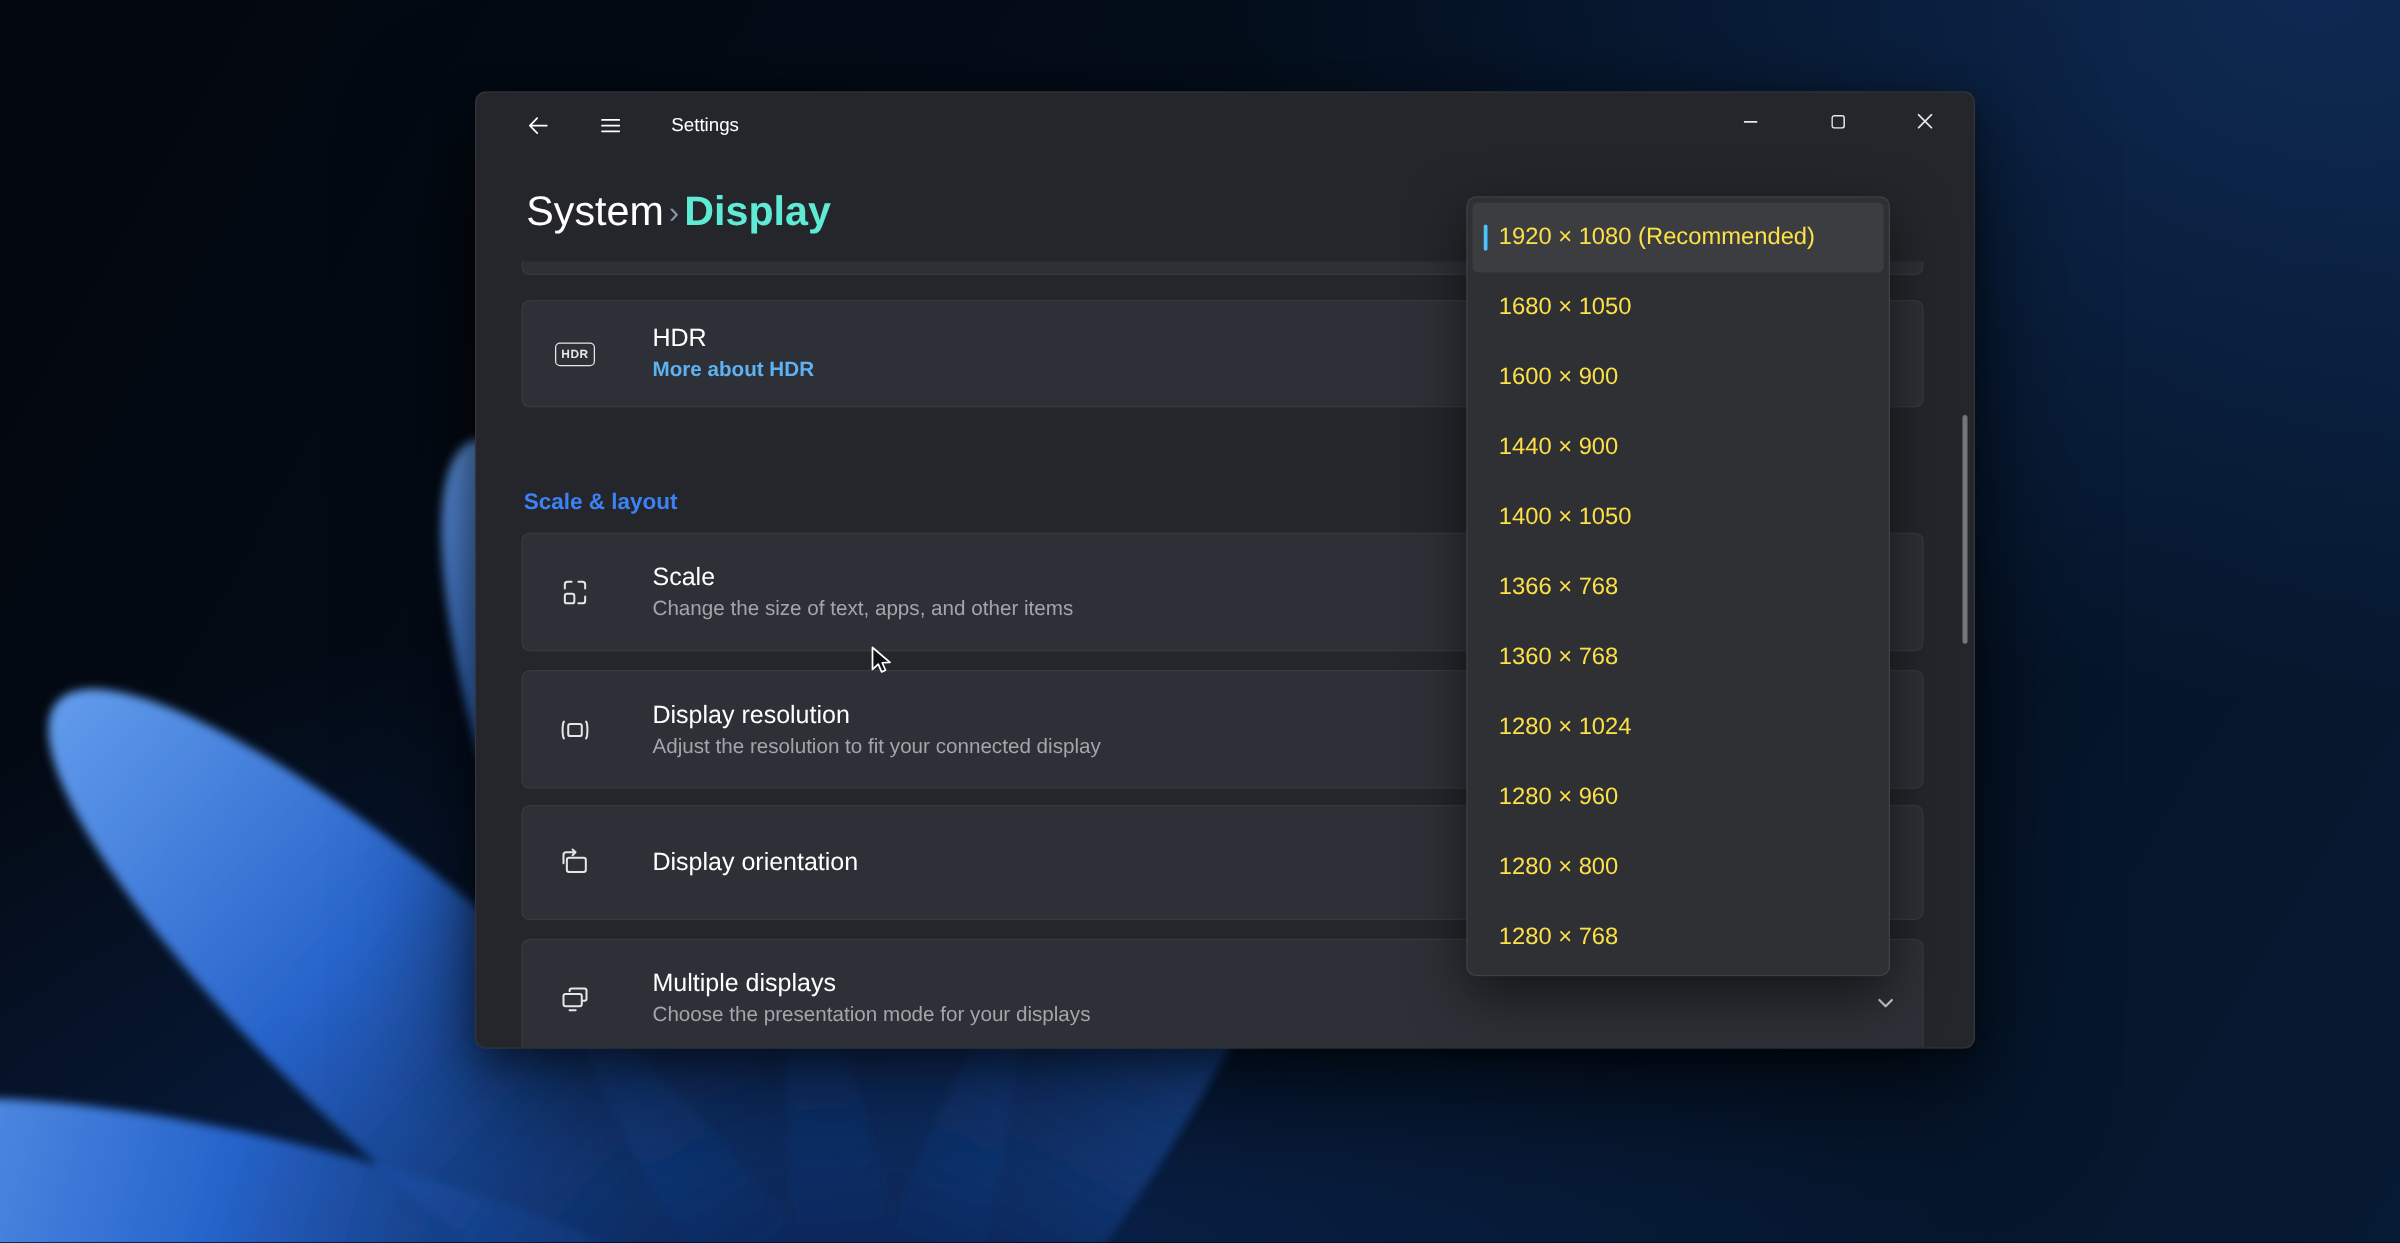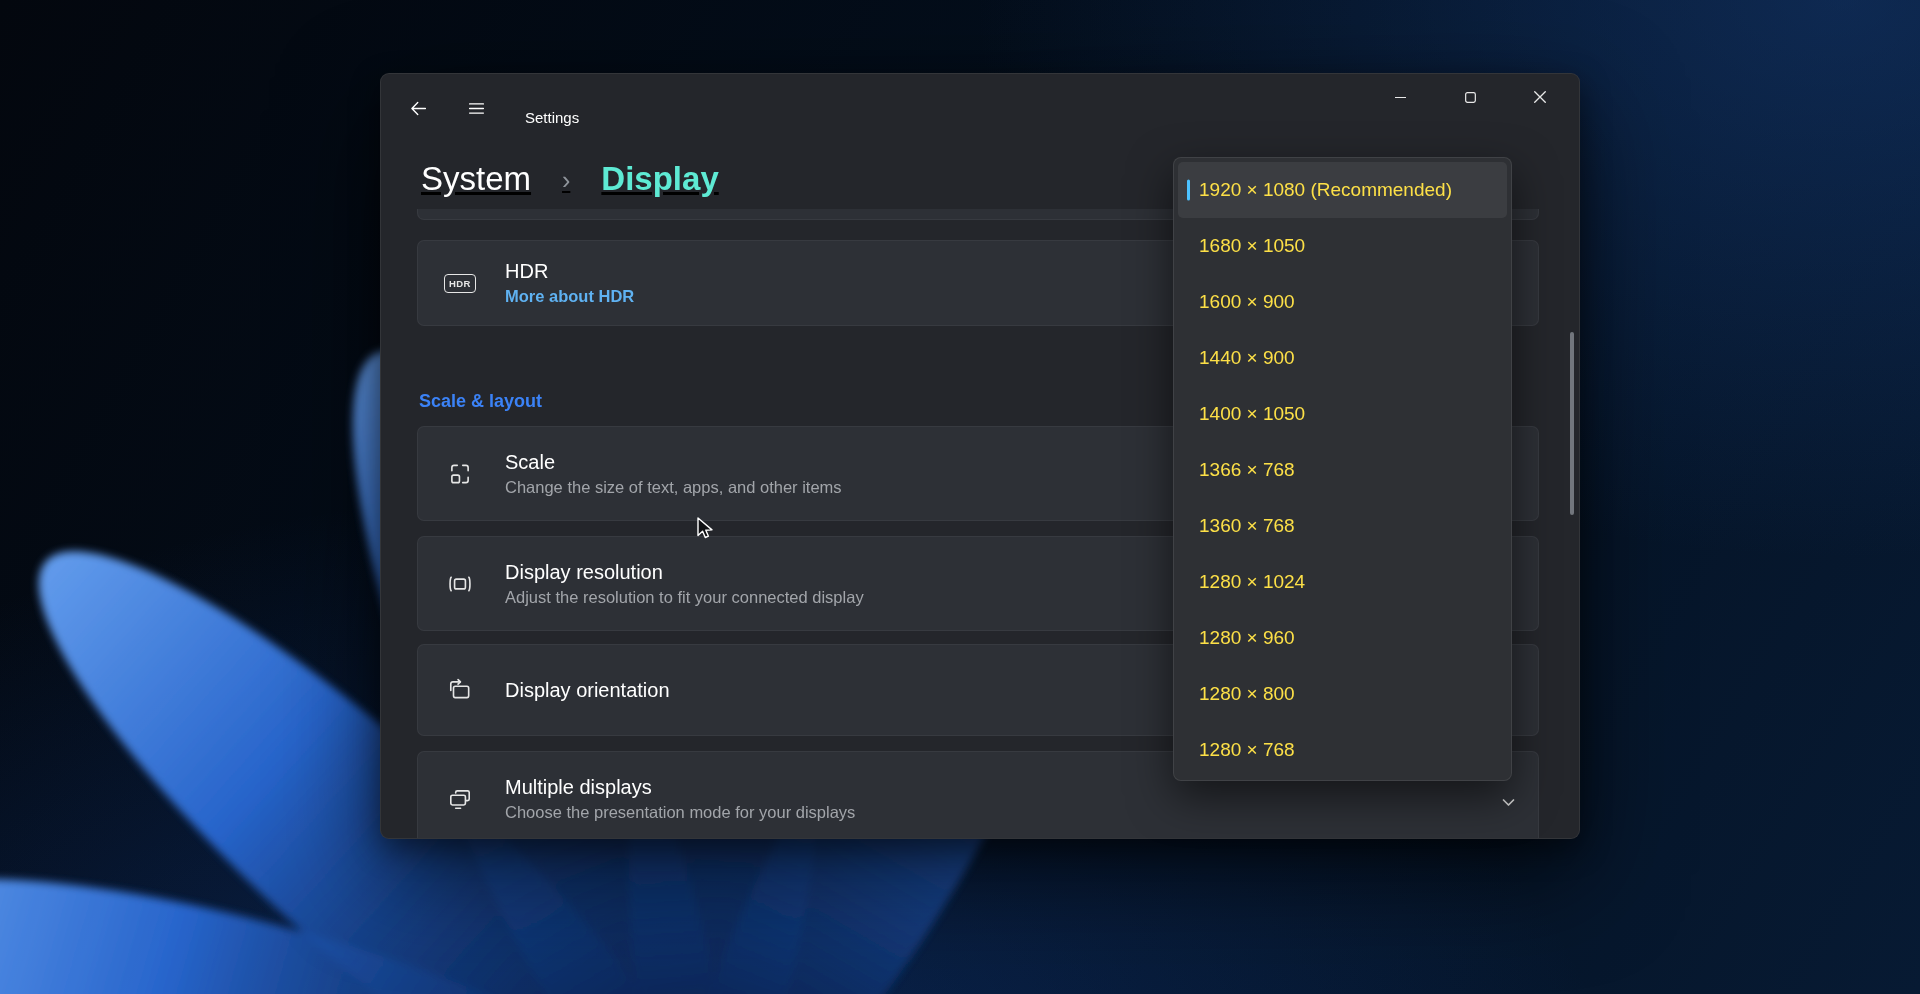--- a/index.html
+++ b/index.html
@@ -27,48 +27,48 @@
     width: 1200px; height: 766px;
     background: #24262b;
     border: 1px solid rgba(255,255,255,0.07);
     border-radius: 9px;
     box-shadow: 0 36px 100px rgba(0,0,0,0.6), 0 10px 30px rgba(0,0,0,0.45);
     overflow: hidden;
     z-index: 2;
   }
 
   
-  .titlebar { position: absolute; top: 0; left: 4px; right: 0; height: 52px; display: flex; align-items: flex-end; }
+  .titlebar { position: absolute; top: 0; left: 16px; right: 0; height: 52px; display: flex; align-items: center; }
   .tb-btn {
     width: 40px; height: 36px; display: flex; align-items: center; justify-content: center;
     border-radius: 5px; color: #fff; cursor: default;
   }
   .tb-back { margin-left: 13px; }
   .tb-menu { margin-left: 18px; }
   .tb-title { margin-left: 29px; font-size: 15px; color: #ffffff; }
   .caption-group { position: absolute; right: 16px; top: 5px; display: flex; gap: 24px; }
   .cap-btn { width: 46px; height: 36px; display: flex; align-items: center; justify-content: center; }
 
   
-  .breadcrumb { position: absolute; left: 40px; top: 86px; display: flex; align-items: center; gap: 31px; text-decoration: underline; }
+  .breadcrumb { position: absolute; left: 40px; top: 76px; display: flex; align-items: center; gap: 4px; }
   .bc-parent { font-size: 33px; font-weight: 400; color: #ffffff; }
   .bc-sep { font-size: 25px; color: #8f949b; padding-top: 3px; }
   .bc-current { font-size: 33px; font-weight: 600; color: #5eead4; }
 
   
   .sliver {
     position: absolute; left: 36px; top: 135px; width: 1122px; height: 11px;
     background: #2d3036; border: 1px solid rgba(255,255,255,0.05); border-top: none;
     border-radius: 0 0 7px 7px;
   }
   .card {
     position: absolute; left: 36px; width: 1122px;
     background: #2d3036; border: 1px solid rgba(255,255,255,0.05);
     border-radius: 7px;
-    display: flex; align-items: center; padding: 0 24px;
+    display: flex; align-items: center; padding: 0 24px; gap: 17px;
   }
   .card-icon { width: 36px; display: flex; justify-content: center; margin-right: 27px; flex-shrink: 0; color: #e6e6e6; }
   .card-text { display: flex; flex-direction: column; gap: 4px; }
   .card-title { font-size: 20px; color: #ffffff; }
   .card-sub { font-size: 16.5px; color: #a2a5aa; }
   .card-link { font-size: 16.5px; color: #5fb2f2; font-weight: 600; cursor: pointer; }
   .hdr-badge {
     border: 1.7px solid #e6e6e6; border-radius: 4px;
     font-size: 9.5px; font-weight: 700; letter-spacing: 0.4px;
     padding: 3px 4px; color: #e6e6e6;

